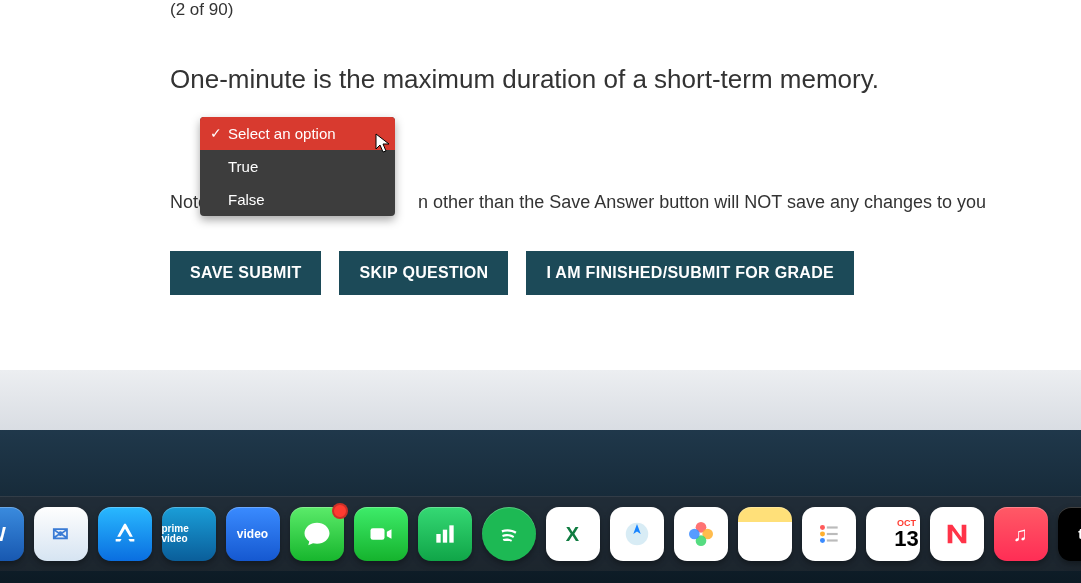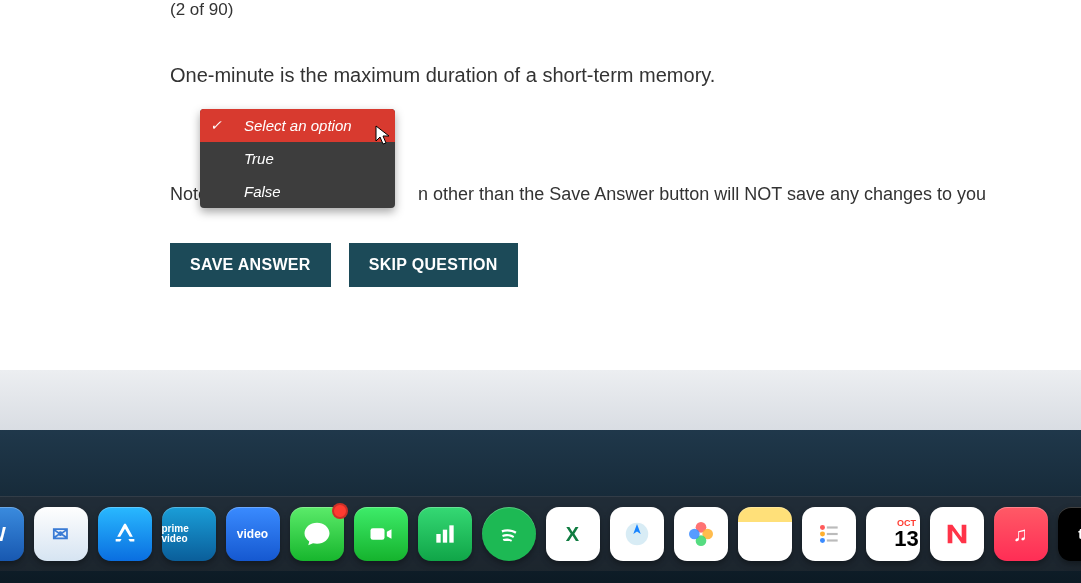--- a/index.html
+++ b/index.html
@@ -20,42 +20,41 @@
     }
 
     .progress {
       font-size: 17px;
       font-weight: 500;
       margin-bottom: 44px;
       color: #333;
     }
 
     .question {
-      font-size: 20px;
+      font-size: 26px;
       font-weight: 500;
       color: #333;
       margin-bottom: 22px;
     }
 
     .dropdown-wrap { position: relative; display: inline-block; margin-left: 30px; }
 
     .dropdown-menu {
       background: #3d3d3d;
       color: #fff;
       border-radius: 4px;
       min-width: 195px;
       font-size: 15px;
       box-shadow: 0 4px 10px rgba(0,0,0,.35);
       position: relative;
     }
     .dropdown-item {
-      padding: 8px 14px 8px 44px;
+      padding: 8px 14px 8px 28px;
       position: relative;
       cursor: pointer;
-      font-style: italic;
     }
     .dropdown-item.selected {
       background: #d83a2f;
       border-top-left-radius: 4px;
       border-top-right-radius: 4px;
     }
     .dropdown-item.selected::before {
       content: "✓";
       position: absolute;
       left: 10px;
@@ -176,22 +175,23 @@
     </svg>
   </div>
 
   <div class="note">
     <span class="note-pre">Note</span>
     <span style="display:inline-block; width:200px;"></span>
     <span class="note-post">n other than the Save Answer button will NOT save any changes to you</span>
   </div>
 
   <div class="button-row">
-    <button class="action-btn">SAVE ANSWER</button>
+    <button class="action-btn">SAVE SUBMIT</button>
     <button class="action-btn">SKIP QUESTION</button>
+    <button class="action-btn">I AM FINISHED/SUBMIT FOR GRADE</button>
   </div>
 </div>
 
 <div class="below-page-gap"></div>
 <div class="desk-strip"></div>
 
 <div class="dock-bar">
   <div class="dock-icon word">W</div>
   <div class="dock-icon mail">✉</div>
   <div class="dock-icon appstore">

